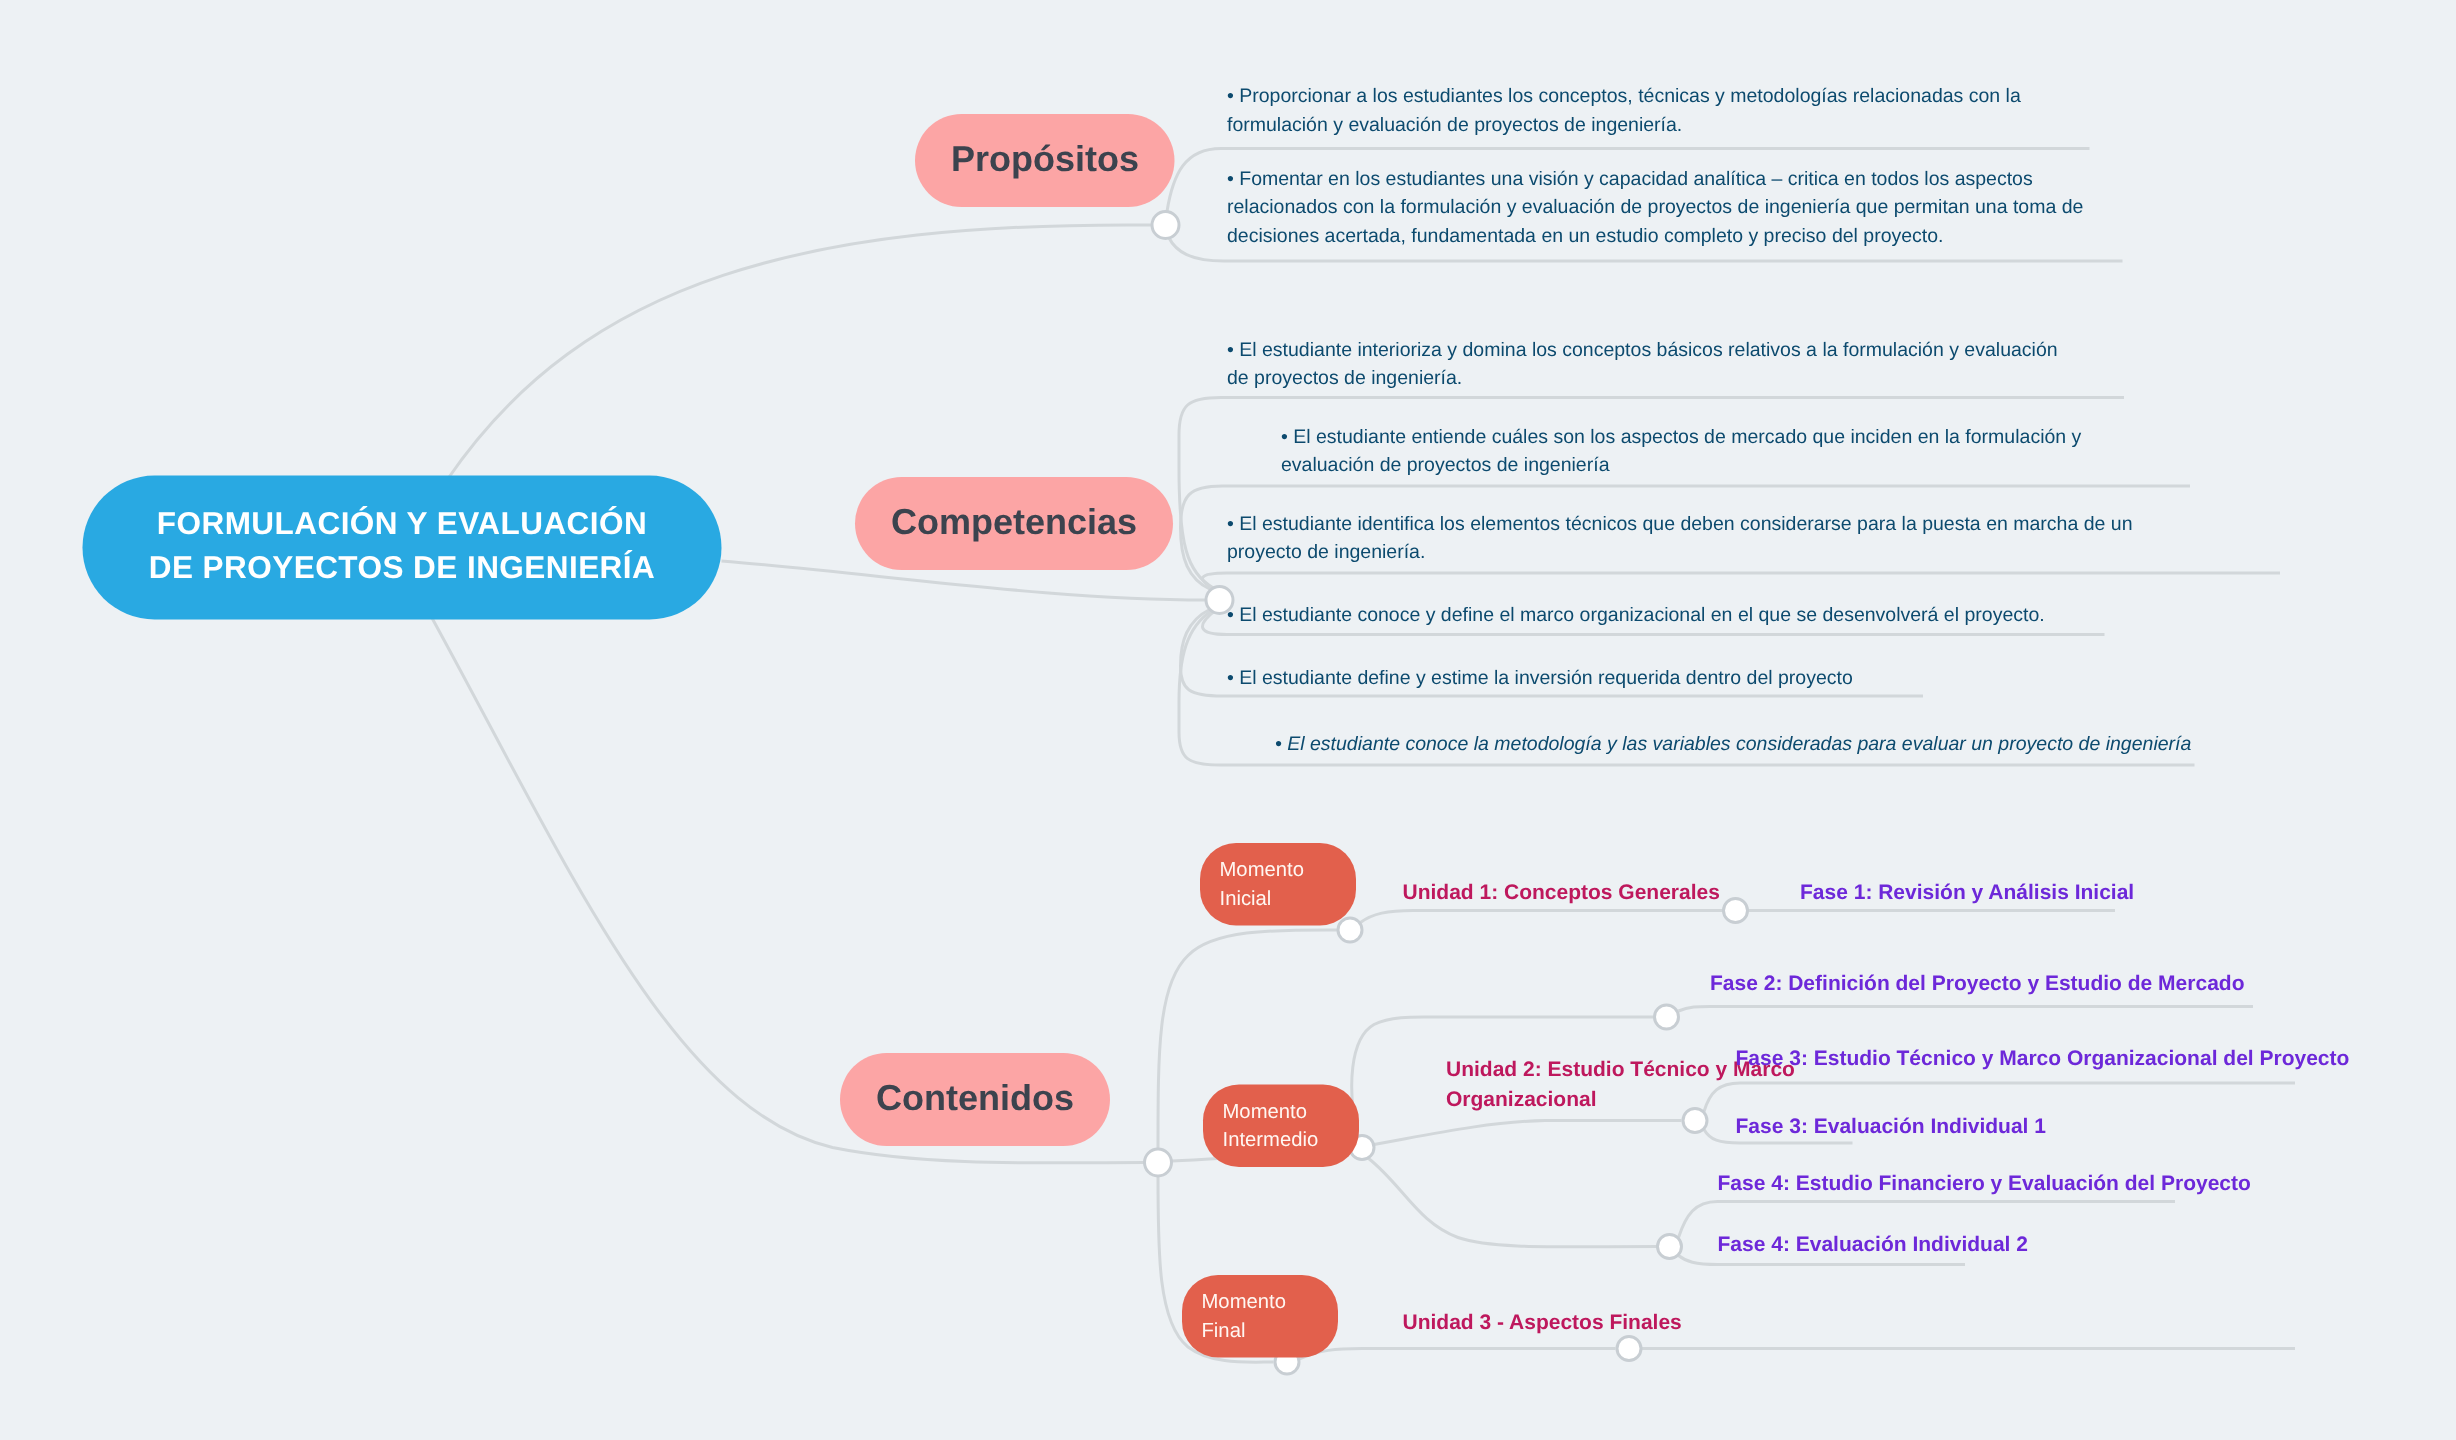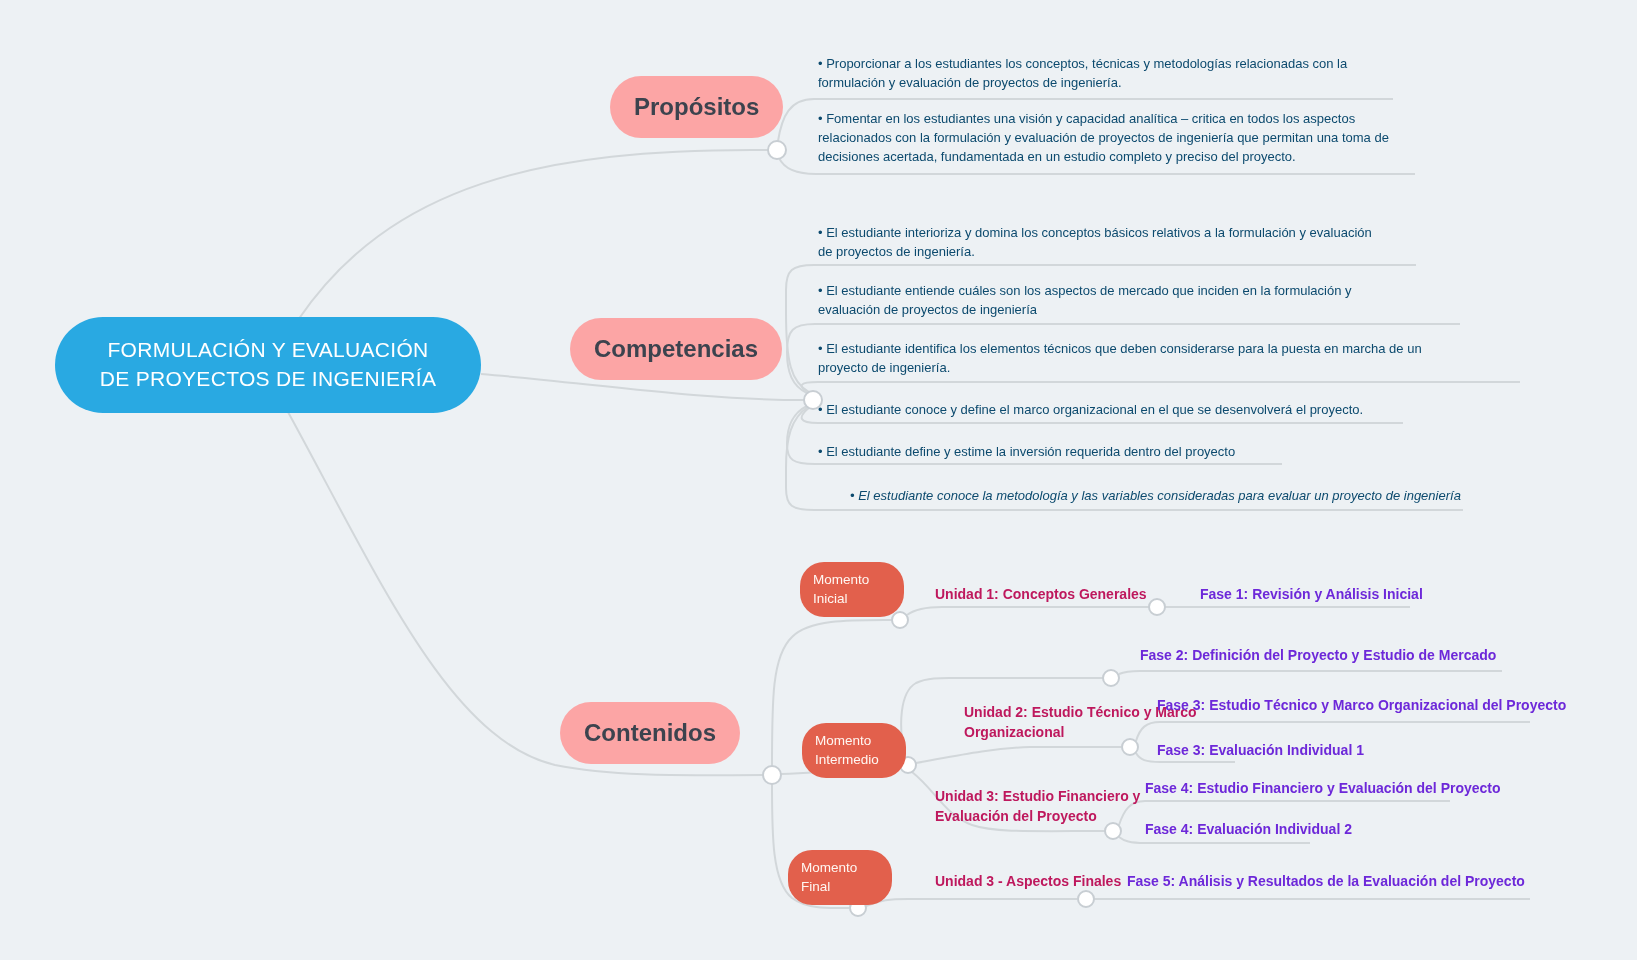--- a/index.html
+++ b/index.html
@@ -2,21 +2,21 @@
 <html><head>
 <meta charset="utf-8">
 <style>
   html,body{margin:0;padding:0;}
   body{font-family:"Liberation Sans","DejaVu Sans",sans-serif;background:#edf1f4;}
   #canvas{position:relative;width:1637px;height:960px;background:#edf1f4;overflow:hidden;}
   #wires{position:absolute;left:0;top:0;width:1637px;height:960px;}
   .node{position:absolute;box-sizing:border-box;}
   .root-pill{left:55px;top:317px;width:426px;height:96px;background:#29a9e2;border-radius:48px;
     display:flex;flex-direction:column;align-items:center;justify-content:center;
-    color:#ffffff;font-weight:normal;font-size:21px;line-height:1.38;letter-spacing:.3px;white-space:nowrap;}
+    color:#ffffff;font-weight:bold;font-size:21px;line-height:1.38;letter-spacing:.3px;white-space:nowrap;}
   .branch-pill{background:#fca5a5;border-radius:34px;color:#3c434e;font-weight:bold;font-size:24px;
     padding:17px 24px;white-space:nowrap;}
   .momento-pill{background:#e2604c;border-radius:24px;color:#fff7f2;font-size:13.5px;line-height:1.38;
     padding:9px 13px;max-width:104px;}
   .topic{font-size:13px;line-height:1.45;color:#0c4a6e;}
   .unidad{font-size:14px;line-height:1.4;color:#be185d;font-weight:bold;}
   .fase{font-size:14px;line-height:1.4;color:#6d28d9;white-space:nowrap;font-weight:bold;}
   .nowrap{white-space:nowrap;}
 </style>
 </head>
@@ -81,41 +81,39 @@
     <div>FORMULACIÓN Y EVALUACIÓN</div>
     <div>DE PROYECTOS DE INGENIERÍA</div>
   </div>
 
   <div class="node branch-pill" style="left:610px;top:76px;">Propósitos</div>
   <div class="node topic" style="left:818px;top:55px;width:575px;">• Proporcionar a los estudiantes los conceptos, técnicas y metodologías relacionadas con la formulación y evaluación de proyectos de ingeniería.</div>
   <div class="node topic" style="left:818px;top:110px;width:600px;">• Fomentar en los estudiantes una visión y capacidad analítica – critica en todos los aspectos relacionados con la formulación y evaluación de proyectos de ingeniería que permitan una toma de decisiones acertada, fundamentada en un estudio completo y preciso del proyecto.</div>
 
   <div class="node branch-pill" style="left:570px;top:318px;">Competencias</div>
   <div class="node topic" style="left:818px;top:224px;width:560px;">• El estudiante interioriza y domina los conceptos básicos relativos a la formulación y evaluación de proyectos de ingeniería.</div>
-  <div class="node topic" style="left:818px;top:282px;width:590px;">• El estudiante entiende cuáles son los aspectos de mercado que inciden en la formulación y evaluación de proyectos de ingeniería</div>
+  <div class="node topic" style="left:854px;top:282px;width:590px;">• El estudiante entiende cuáles son los aspectos de mercado que inciden en la formulación y evaluación de proyectos de ingeniería</div>
   <div class="node topic" style="left:818px;top:340px;width:640px;">• El estudiante identifica los elementos técnicos que deben considerarse para la puesta en marcha de un proyecto de ingeniería.</div>
   <div class="node topic nowrap" style="left:818px;top:401px;">• El estudiante conoce y define el marco organizacional en el que se desenvolverá el proyecto.</div>
   <div class="node topic nowrap" style="left:818px;top:443px;">• El estudiante define y estime la inversión requerida dentro del proyecto</div>
   <div class="node topic nowrap" style="left:850px;top:487px;font-style:italic;">• El estudiante conoce la metodología y las variables consideradas para evaluar un proyecto de ingeniería</div>
 
   <div class="node branch-pill" style="left:560px;top:702px;">Contenidos</div>
 
   <div class="node momento-pill" style="left:800px;top:562px;">Momento Inicial</div>
   <div class="node momento-pill" style="left:802px;top:712px;margin-top:11px;">Momento Intermedio</div>
   <div class="node momento-pill" style="left:788px;top:850px;">Momento Final</div>
 
   <div class="node unidad nowrap" style="left:935px;top:585px;">Unidad 1: Conceptos Generales</div>
   <div class="node fase" style="left:1200px;top:585px;">Fase 1: Revisión y Análisis Inicial</div>
 
   <div class="node fase" style="left:1140px;top:646px;">Fase 2: Definición del Proyecto y Estudio de Mercado</div>
 
   <div class="node unidad" style="left:964px;top:703px;width:285px;">Unidad 2: Estudio Técnico y Marco Organizacional</div>
   <div class="node fase" style="left:1157px;top:696px;">Fase 3: Estudio Técnico y Marco Organizacional del Proyecto</div>
   <div class="node fase" style="left:1157px;top:741px;">Fase 3: Evaluación Individual 1</div>
 
-  <div class="node unidad" style="left:935px;top:787px;width:260px;">Unidad 3: Estudio Financiero y Evaluación del Proyecto</div>
   <div class="node fase" style="left:1145px;top:779px;">Fase 4: Estudio Financiero y Evaluación del Proyecto</div>
   <div class="node fase" style="left:1145px;top:820px;">Fase 4: Evaluación Individual 2</div>
 
   <div class="node unidad nowrap" style="left:935px;top:872px;">Unidad 3 - Aspectos Finales</div>
-  <div class="node fase" style="left:1127px;top:872px;">Fase 5: Análisis y Resultados de la Evaluación del Proyecto</div>
 
 </div>
 
 </body></html>

